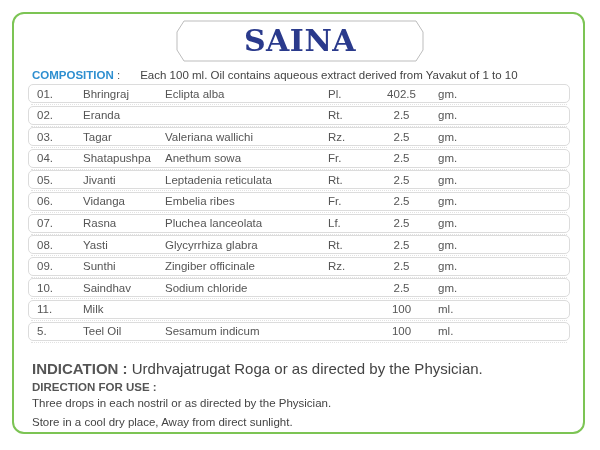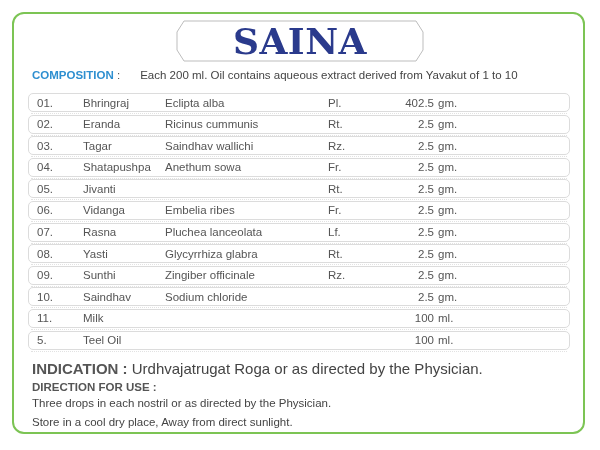--- a/index.html
+++ b/index.html
@@ -4,35 +4,35 @@
 <style>
   html, body { margin: 0; padding: 0; background: #ffffff; }
   body { width: 600px; height: 450px; position: relative; overflow: hidden;
          font-family: "Liberation Sans", "DejaVu Sans", sans-serif; color: #3a3a3a; }
   .frame { position: absolute; left: 12px; top: 12px; width: 573px; height: 422px;
            border: 2px solid #7cc454; border-radius: 12px; box-sizing: border-box; }
   .title-box { position: absolute; left: 176px; top: 20px; width: 248px; height: 42px; }
   .title-box svg { position: absolute; left: 0; top: 0; }
   .title { position: absolute; left: 0; top: 0; width: 248px; height: 34px; line-height: 42px;
            text-align: center; font-family: "DejaVu Serif", "Liberation Serif", serif;
-           font-weight: bold; font-size: 36px; color: #2a3a8c; letter-spacing: 0.5px; }
+           font-weight: bold; font-size: 30px; color: #2a3a8c; letter-spacing: 0.5px; }
   .composition { position: absolute; left: 32px; top: 69px; font-size: 11.5px; white-space: nowrap; }
   .composition .label { color: #2e8fd0; font-weight: bold; display: inline-block; width: 105px; }
   .composition .label span { color: #555; font-weight: normal; margin-top: 12px; }
   .composition .text { color: #444; }
-  .table { position: absolute; left: 28px; top: 93px; width: 542px; }
+  .table { position: absolute; left: 28px; top: 84px; width: 542px; }
   .row { height: 19px; margin-bottom: 2.6px; border: 1px solid #dcdcdc; border-radius: 5px;
          box-sizing: border-box; display: flex; align-items: center; font-size: 11.5px; color: #555;
          background: #fff; position: relative; }
   .row::after { content: ""; position: absolute; left: 2px; right: 2px; bottom: -3px; border-bottom: 1px dotted #e2e2e2; }
   .c-no { position: absolute; left: 8px; }
   .c-name { position: absolute; left: 54px; }
   .c-latin { position: absolute; left: 136px; }
   .c-part { position: absolute; left: 299px; }
-  .c-qty { position: absolute; left: 340px; width: 65px; text-align: right; }
+  .c-qty { position: absolute; left: 340px; width: 65px; text-align: center; }
   .c-unit { position: absolute; left: 409px; }
   .indication { position: absolute; left: 32px; top: 360px; font-size: 15px; color: #444; white-space: nowrap; }
   .indication b, .direction-head { font-weight: bold; color: #555; }
   .direction-head { position: absolute; left: 32px; top: 381px; font-size: 11.5px; }
   .direction-text { position: absolute; left: 32px; top: 397px; font-size: 11.5px; color: #444; text-align: center; }
   .storage { position: absolute; left: 32px; top: 416px; font-size: 11.5px; color: #444; }
 </style>
 </head>
 <body>
 
@@ -40,59 +40,59 @@
 
 <div class="title-box">
   <svg width="248" height="42" viewBox="0 0 248 42">
     <path d="M8 1 L240 1 L247 12 L247 30 L240 41 L8 41 L1 30 L1 12 Z" fill="none" stroke="#bdbdbd" stroke-width="1"></path>
   </svg>
   <div class="title">SAINA</div>
 </div>
 
 <div class="composition">
   <span class="label"><span style="color:#2e8fd0;font-weight:bold">COMPOSITION</span><span> :</span></span>
-  <span class="text">Each 200 ml. Oil contains aqueous extract derived from Yavakut of 1 to 10</span>
+  <span class="text">Each 100 ml. Oil contains aqueous extract derived from Yavakut of 1 to 10</span>
 </div>
 
 <div class="table" id="ingredients">
     <div class="row">
       <span class="c-no">01.</span>
       <span class="c-name">Bhringraj</span>
       <span class="c-latin">Eclipta alba</span>
       <span class="c-part">Pl.</span>
       <span class="c-qty">402.5</span>
       <span class="c-unit">gm.</span>
     </div>
     <div class="row">
       <span class="c-no">02.</span>
       <span class="c-name">Eranda</span>
-      <span class="c-latin">Ricinus cummunis</span>
       <span class="c-part">Rt.</span>
       <span class="c-qty">2.5</span>
       <span class="c-unit">gm.</span>
     </div>
     <div class="row">
       <span class="c-no">03.</span>
       <span class="c-name">Tagar</span>
-      <span class="c-latin">Saindhav wallichi</span>
+      <span class="c-latin">Valeriana wallichi</span>
       <span class="c-part">Rz.</span>
       <span class="c-qty">2.5</span>
       <span class="c-unit">gm.</span>
     </div>
     <div class="row">
       <span class="c-no">04.</span>
       <span class="c-name">Shatapushpa</span>
       <span class="c-latin">Anethum sowa</span>
       <span class="c-part">Fr.</span>
       <span class="c-qty">2.5</span>
       <span class="c-unit">gm.</span>
     </div>
     <div class="row">
       <span class="c-no">05.</span>
       <span class="c-name">Jivanti</span>
+      <span class="c-latin">Leptadenia reticulata</span>
       <span class="c-part">Rt.</span>
       <span class="c-qty">2.5</span>
       <span class="c-unit">gm.</span>
     </div>
     <div class="row">
       <span class="c-no">06.</span>
       <span class="c-name">Vidanga</span>
       <span class="c-latin">Embelia ribes</span>
       <span class="c-part">Fr.</span>
       <span class="c-qty">2.5</span>
@@ -134,20 +134,21 @@
       <span class="c-no">11.</span>
       <span class="c-name">Milk</span>
       <span class="c-latin"></span>
       <span class="c-part"></span>
       <span class="c-qty">100</span>
       <span class="c-unit">ml.</span>
     </div>
     <div class="row">
       <span class="c-no">5.</span>
       <span class="c-name">Teel Oil</span>
+      <span class="c-latin">Sesamum indicum</span>
       <span class="c-part"></span>
       <span class="c-qty">100</span>
       <span class="c-unit">ml.</span>
     </div>
   </div>
 
 <div class="indication">
   <b>INDICATION :</b><span> Urdhvajatrugat Roga or as directed by the Physician.</span>
 </div>
 

